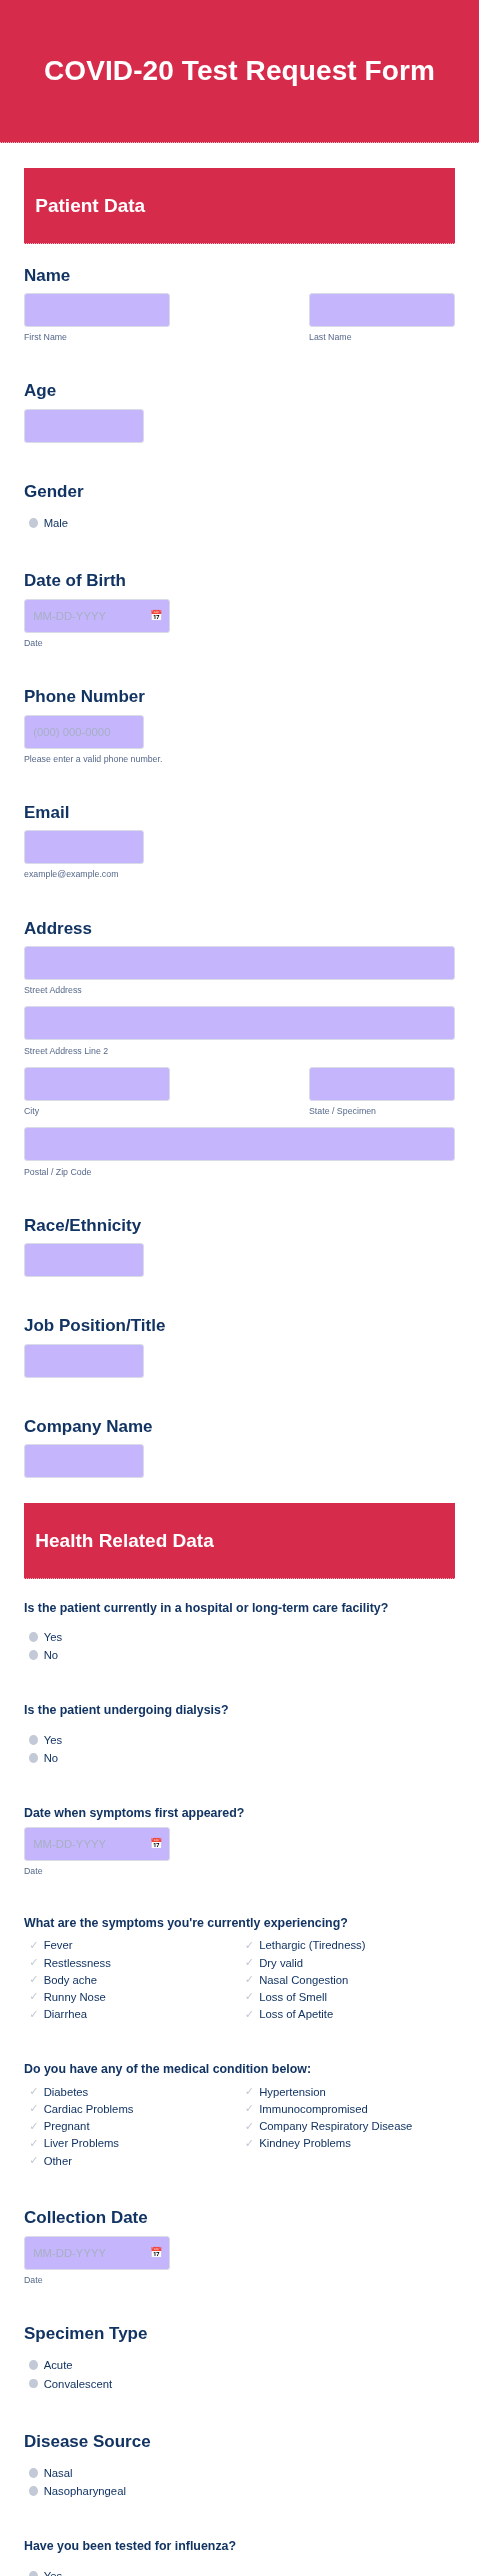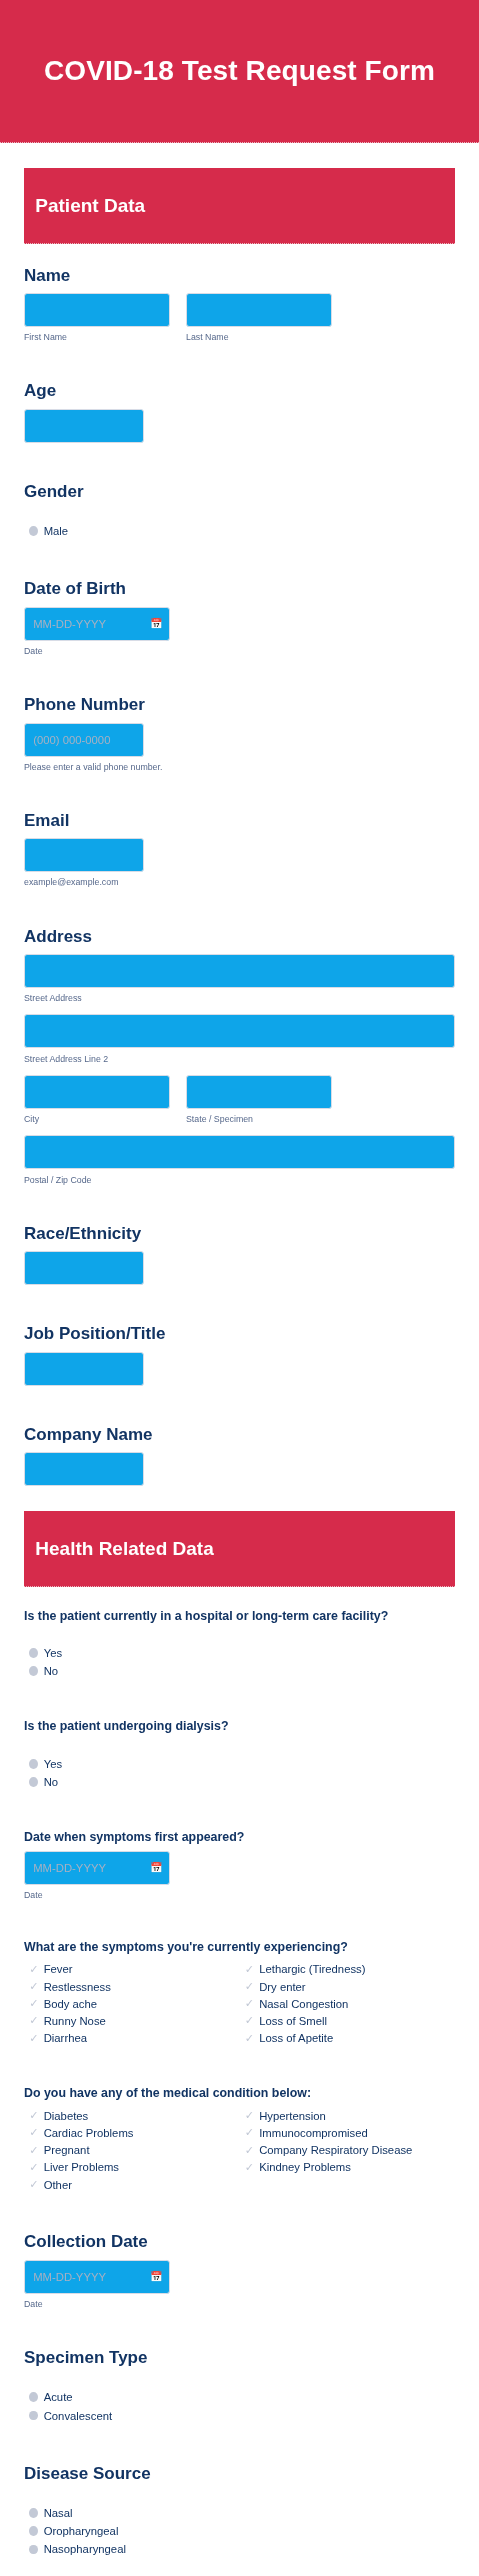--- a/index.html
+++ b/index.html
@@ -68,50 +68,50 @@
     font-size:8.8px;
     color:#56688b;
     margin-top:5.2px;
     font-weight:400;
   }
 
   .inp{
     height:34px;
     border:0.5px solid #d8dce6;
     border-radius:3.1px;
-    background:#0ea5e9;
+    background:#c4b5fd;
     width:100%;
     font-size:11.3px;
     color:#123463;
     padding:0 8.2px;
     font-family:"Liberation Sans", sans-serif;
     outline:none;
   }
   .inp::placeholder{ color:#a7b0c2; }
   .inp.w-half{ width:120px; }
   .inp.w-full{ width:100%; }
 
-  .row{ display:flex; gap:16px; }
+  .row{ display:flex; gap:24px;justify-content:space-between; }
   .col{ width:146px; }
 
   
   .date-wrap{ position:relative; width:146px; }
   .date-wrap .cal-icon{
     position:absolute;
     right:7.2px;
     top:50%;
     transform:translateY(-50%);
     font-size:10.3px;
     line-height:1;
     color:#4b5f86;
     pointer-events:none;
   }
 
   
-  .radio-group{ margin-top:20px; }
+  .radio-group{ margin-top:12px; }
   .radio-item{
     display:flex;
     align-items:center;
     gap:5.7px;
     padding:3.1px 0 3.1px 5.2px;
   }
   .radio-dot{
     width:8.8px; height:9.8px;
     border-radius:50%;
     background:#c3c9d6;
@@ -145,21 +145,21 @@
   .check-item .opt-label{
     font-size:11.3px;
     color:#123463;
   }
   .spacer-lg{ height:17.5px; }
 </style>
 </head>
 <body>
 
 <div class="form-header">
-  <h1>COVID-18 Test Request Form</h1>
+  <h1>COVID-20 Test Request Form</h1>
 </div>
 
 <div class="page">
 
   <div class="section-bar">
     <span class="section-title">Patient Data</span>
   </div>
 
   <div class="field">
     <div class="field-label">Name</div>
@@ -343,21 +343,21 @@
           <span class="opt-label">Diarrhea</span>
         </div>
       </div>
       <div class="check-col">
         <div class="check-item">
           <span class="check-mark">✓</span>
           <span class="opt-label">Lethargic (Tiredness)</span>
         </div>
         <div class="check-item">
           <span class="check-mark">✓</span>
-          <span class="opt-label">Dry enter</span>
+          <span class="opt-label">Dry valid</span>
         </div>
         <div class="check-item">
           <span class="check-mark">✓</span>
           <span class="opt-label">Nasal Congestion</span>
         </div>
         <div class="check-item">
           <span class="check-mark">✓</span>
           <span class="opt-label">Loss of Smell</span>
         </div>
         <div class="check-item">
@@ -447,24 +447,20 @@
 
   <div class="field">
     <div class="field-label">Disease Source</div>
     <div class="radio-group">
       <div class="radio-item">
         <span class="radio-dot"></span>
         <span class="opt-label">Nasal</span>
       </div>
       <div class="radio-item">
         <span class="radio-dot"></span>
-        <span class="opt-label">Oropharyngeal</span>
-      </div>
-      <div class="radio-item">
-        <span class="radio-dot"></span>
         <span class="opt-label">Nasopharyngeal</span>
       </div>
     </div>
   </div>
 
   <div class="spacer-lg"></div>
 
   <div class="field">
     <div class="question-label">Have you been tested for influenza?</div>
     <div class="radio-group">

